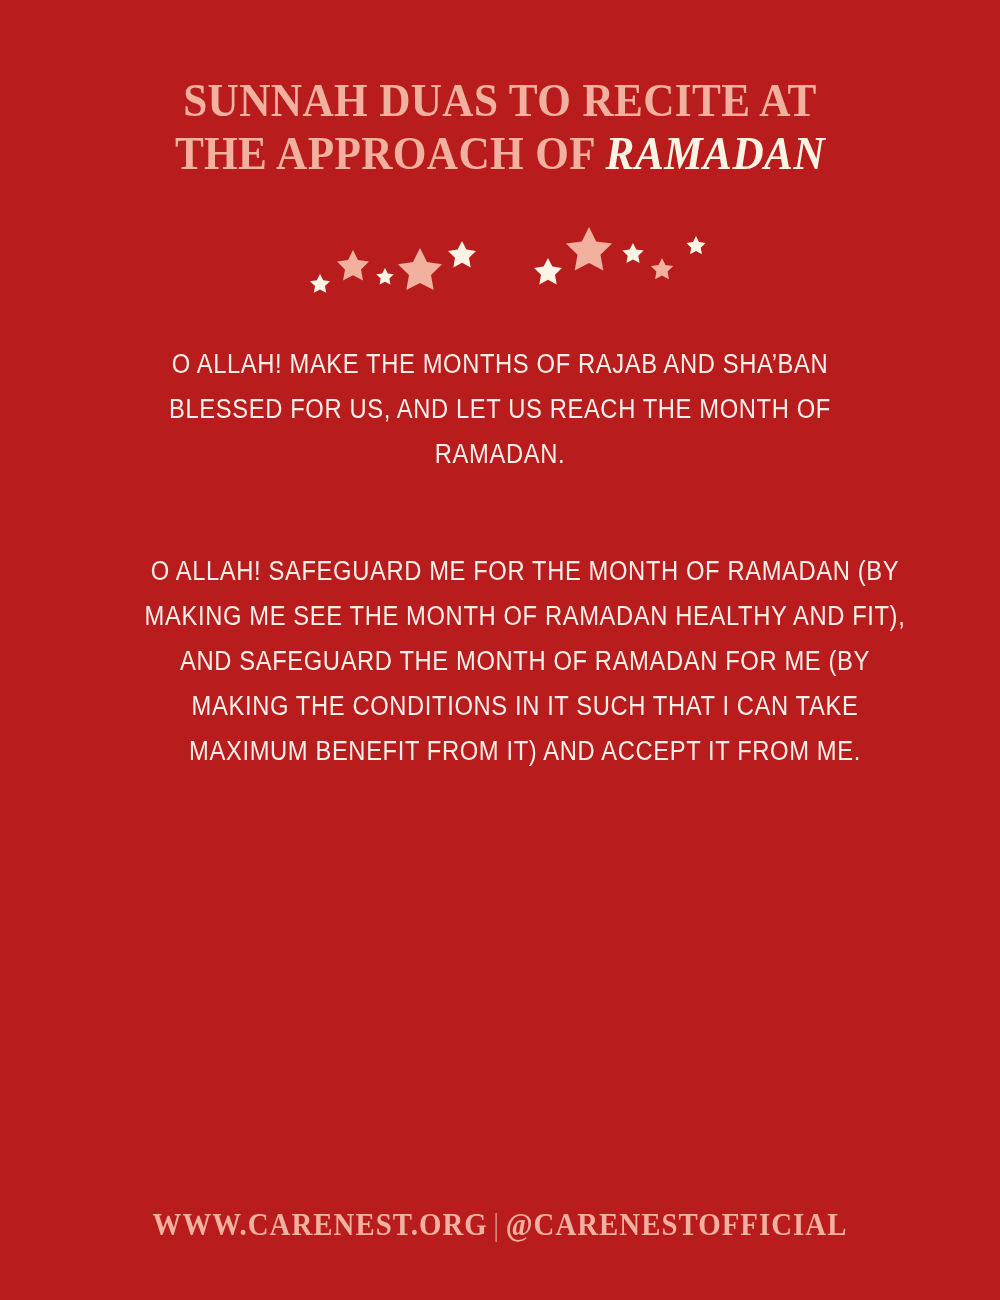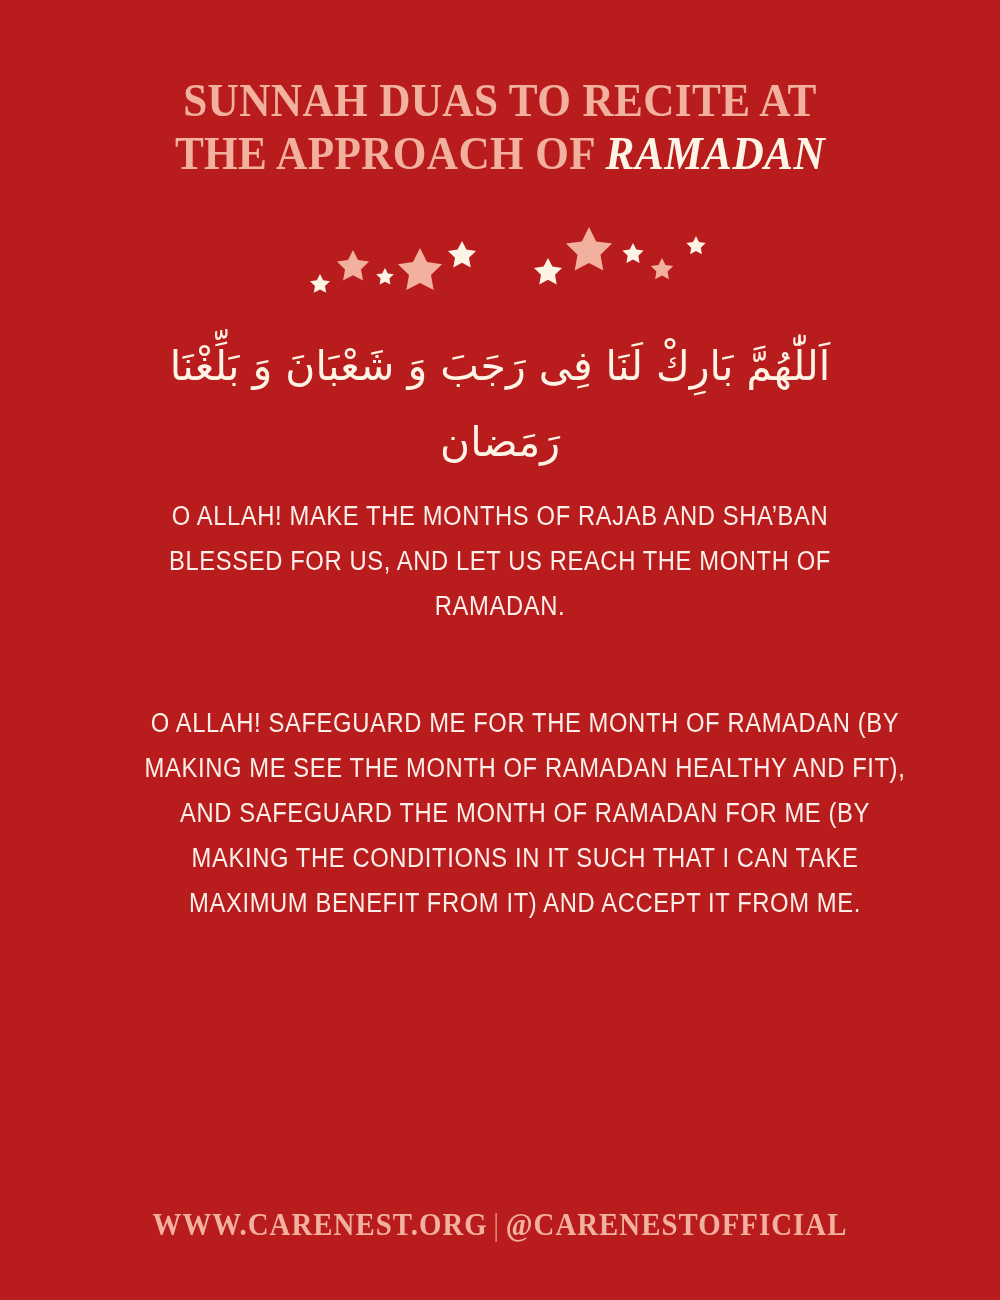--- a/index.html
+++ b/index.html
@@ -135,24 +135,20 @@
 
       <path d="M258 50 L262.4 58.6 L272 60 L265 66.8 L266.7 76.4 L258 71.8 L249.3 76.4 L251 66.8 L244 60 L253.6 58.6 Z" fill="#FDF4E6"></path>
       <path d="M299 19 L306.2 33.4 L322 35.6 L310.5 46.8 L313.3 62.4 L299 55 L284.7 62.4 L287.5 46.8 L276 35.6 L291.8 33.4 Z" fill="#F2B09E"></path>
       <path d="M343 35 L346.3 41.6 L353.6 42.6 L348.3 47.8 L349.6 55 L343 51.6 L336.4 55 L337.7 47.8 L332.4 42.6 L339.7 41.6 Z" fill="#FDF4E6"></path>
       <path d="M372 50 L375.5 57 L383.2 58.1 L377.6 63.6 L378.9 71.2 L372 67.6 L365.1 71.2 L366.4 63.6 L360.8 58.1 L368.5 57 Z" fill="#F2B09E"></path>
       <path d="M406 28 L409 34 L415.6 35 L410.8 39.7 L411.9 46.2 L406 43.1 L400.1 46.2 L401.2 39.7 L396.4 35 L403 34 Z" fill="#FDF4E6"></path>
     </svg>
   </div>
 
   <div class="dua dua-1">
-    <div class="arabic">
-      <span class="ar-line">اَللّٰهُمَّ بَارِكْ لَنَا فِى رَجَبَ وَ شَعْبَانَ وَ بَلِّغْنَا</span>
-      <span class="ar-line">رَمَضان</span>
-    </div>
     <div class="translation trans-1">O Allah! Make the months of Rajab and Sha’ban blessed for us, and let us reach the month of Ramadan.</div>
   </div>
 
   <div class="dua dua-2">
     <div class="translation trans-2">O Allah! Safeguard me for the month of Ramadan (by making me see the month of Ramadan healthy and fit), and safeguard the month of Ramadan for me (by making the conditions in it such that I can take maximum benefit from it) and accept it from me.</div>
   </div>
 
   <div class="footer"><span>www.carenest.org</span><span class="footer-sep">|</span><span>@carenestofficial</span></div>
 
 </div>

